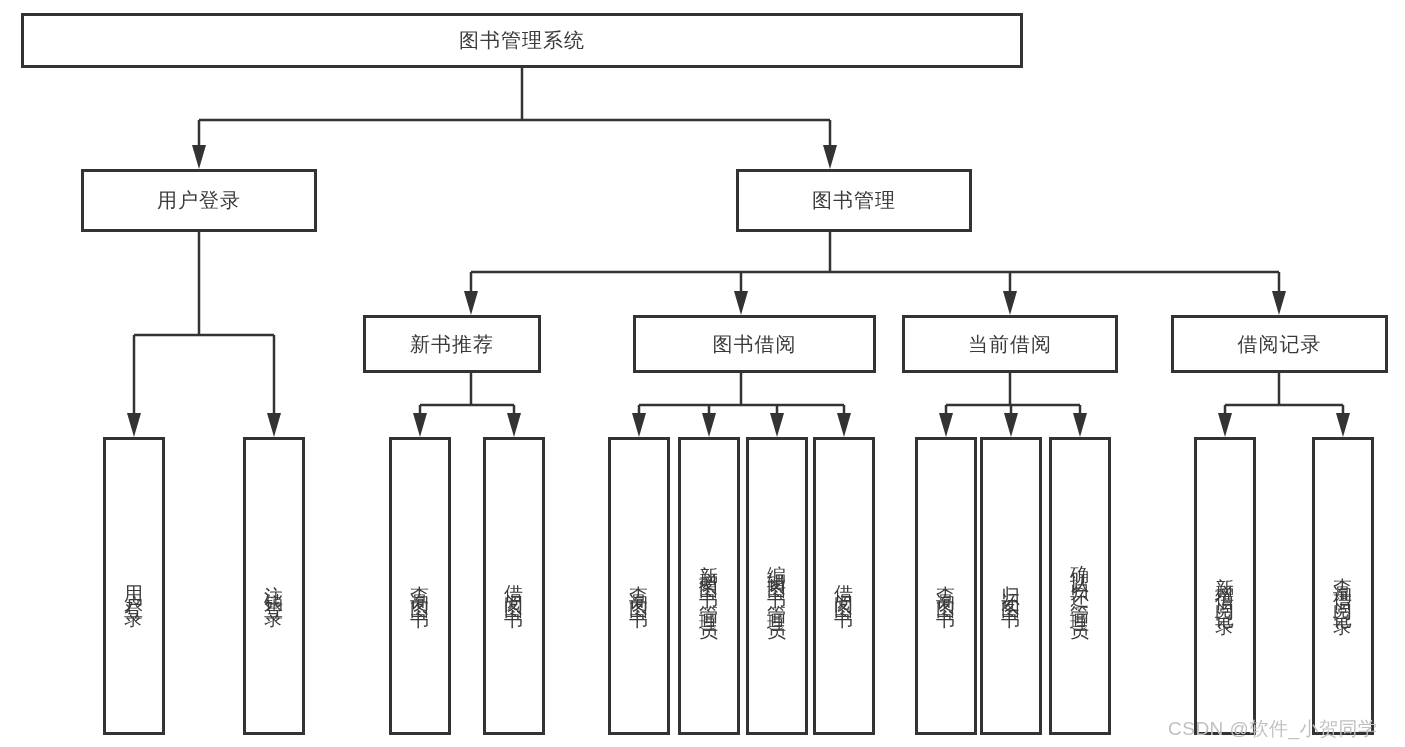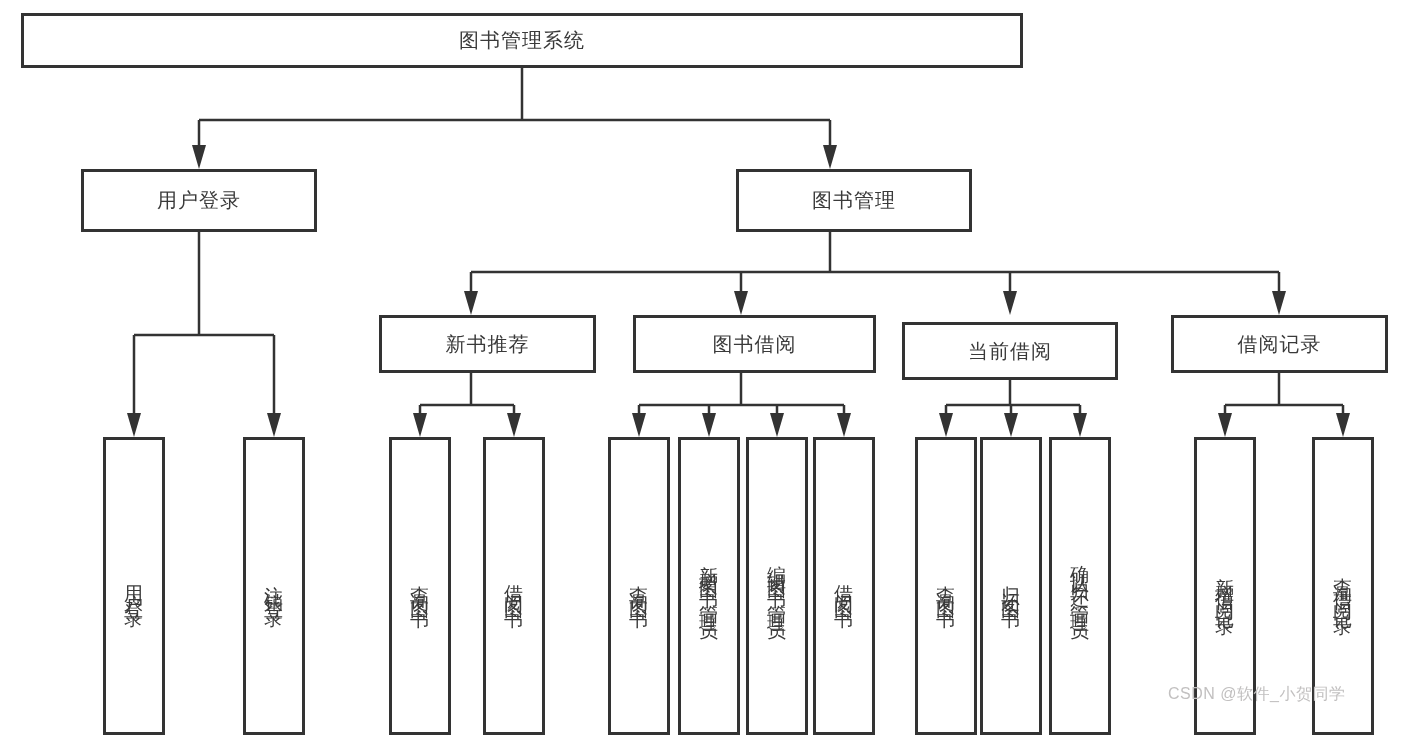--- a/index.html
+++ b/index.html
@@ -24,23 +24,23 @@
     display: flex;
     align-items: center;
     justify-content: center;
     color: #3a3a3a;
   }
   .node .label { font-size: 20px; letter-spacing: 1px; }
   
   .root-box   { left: 21px;  top: 13px;  width: 1002px; height: 55px; }
   .l2-login   { left: 81px;  top: 169px; width: 236px;  height: 63px; }
   .l2-mgmt    { left: 736px; top: 169px; width: 236px;  height: 63px; }
-  .l3-nbr     { left: 363px; top: 315px; width: 217px;  height: 58px; margin-left: 16px; }
+  .l3-nbr     { left: 363px; top: 315px; width: 178px;  height: 58px; }
   .l3-bb      { left: 633px; top: 315px; width: 243px;  height: 58px; }
-  .l3-cb      { left: 902px; top: 322px; width: 216px;  height: 58px; }
+  .l3-cb      { left: 902px; top: 315px; width: 216px;  height: 58px; }
   .l3-br      { left: 1171px;top: 315px; width: 217px;  height: 58px; }
   
   .leaf { top: 437px; width: 62px; height: 298px; }
   .leaf .label {
     writing-mode: vertical-rl;
     text-orientation: mixed;
     font-size: 19px;
     letter-spacing: 8px;
     line-height: 1;
     white-space: nowrap;
@@ -54,22 +54,22 @@
   .leaf-7  { left: 746px; }
   .leaf-8  { left: 813px; }
   .leaf-9  { left: 915px; }
   .leaf-10 { left: 980px; }
   .leaf-11 { left: 1049px; }
   .leaf-12 { left: 1194px; }
   .leaf-13 { left: 1312px; }
   .watermark {
     position: absolute;
     left: 1168px;
-    top: 684px;
-    font-size: 16px;
+    top: 716px;
+    font-size: 19px;
     color: #c2c0c0;
     letter-spacing: 0.5px;
     white-space: nowrap;
   }
 </style>
 </head>
 <body>
 
 <div class="stage">
 

